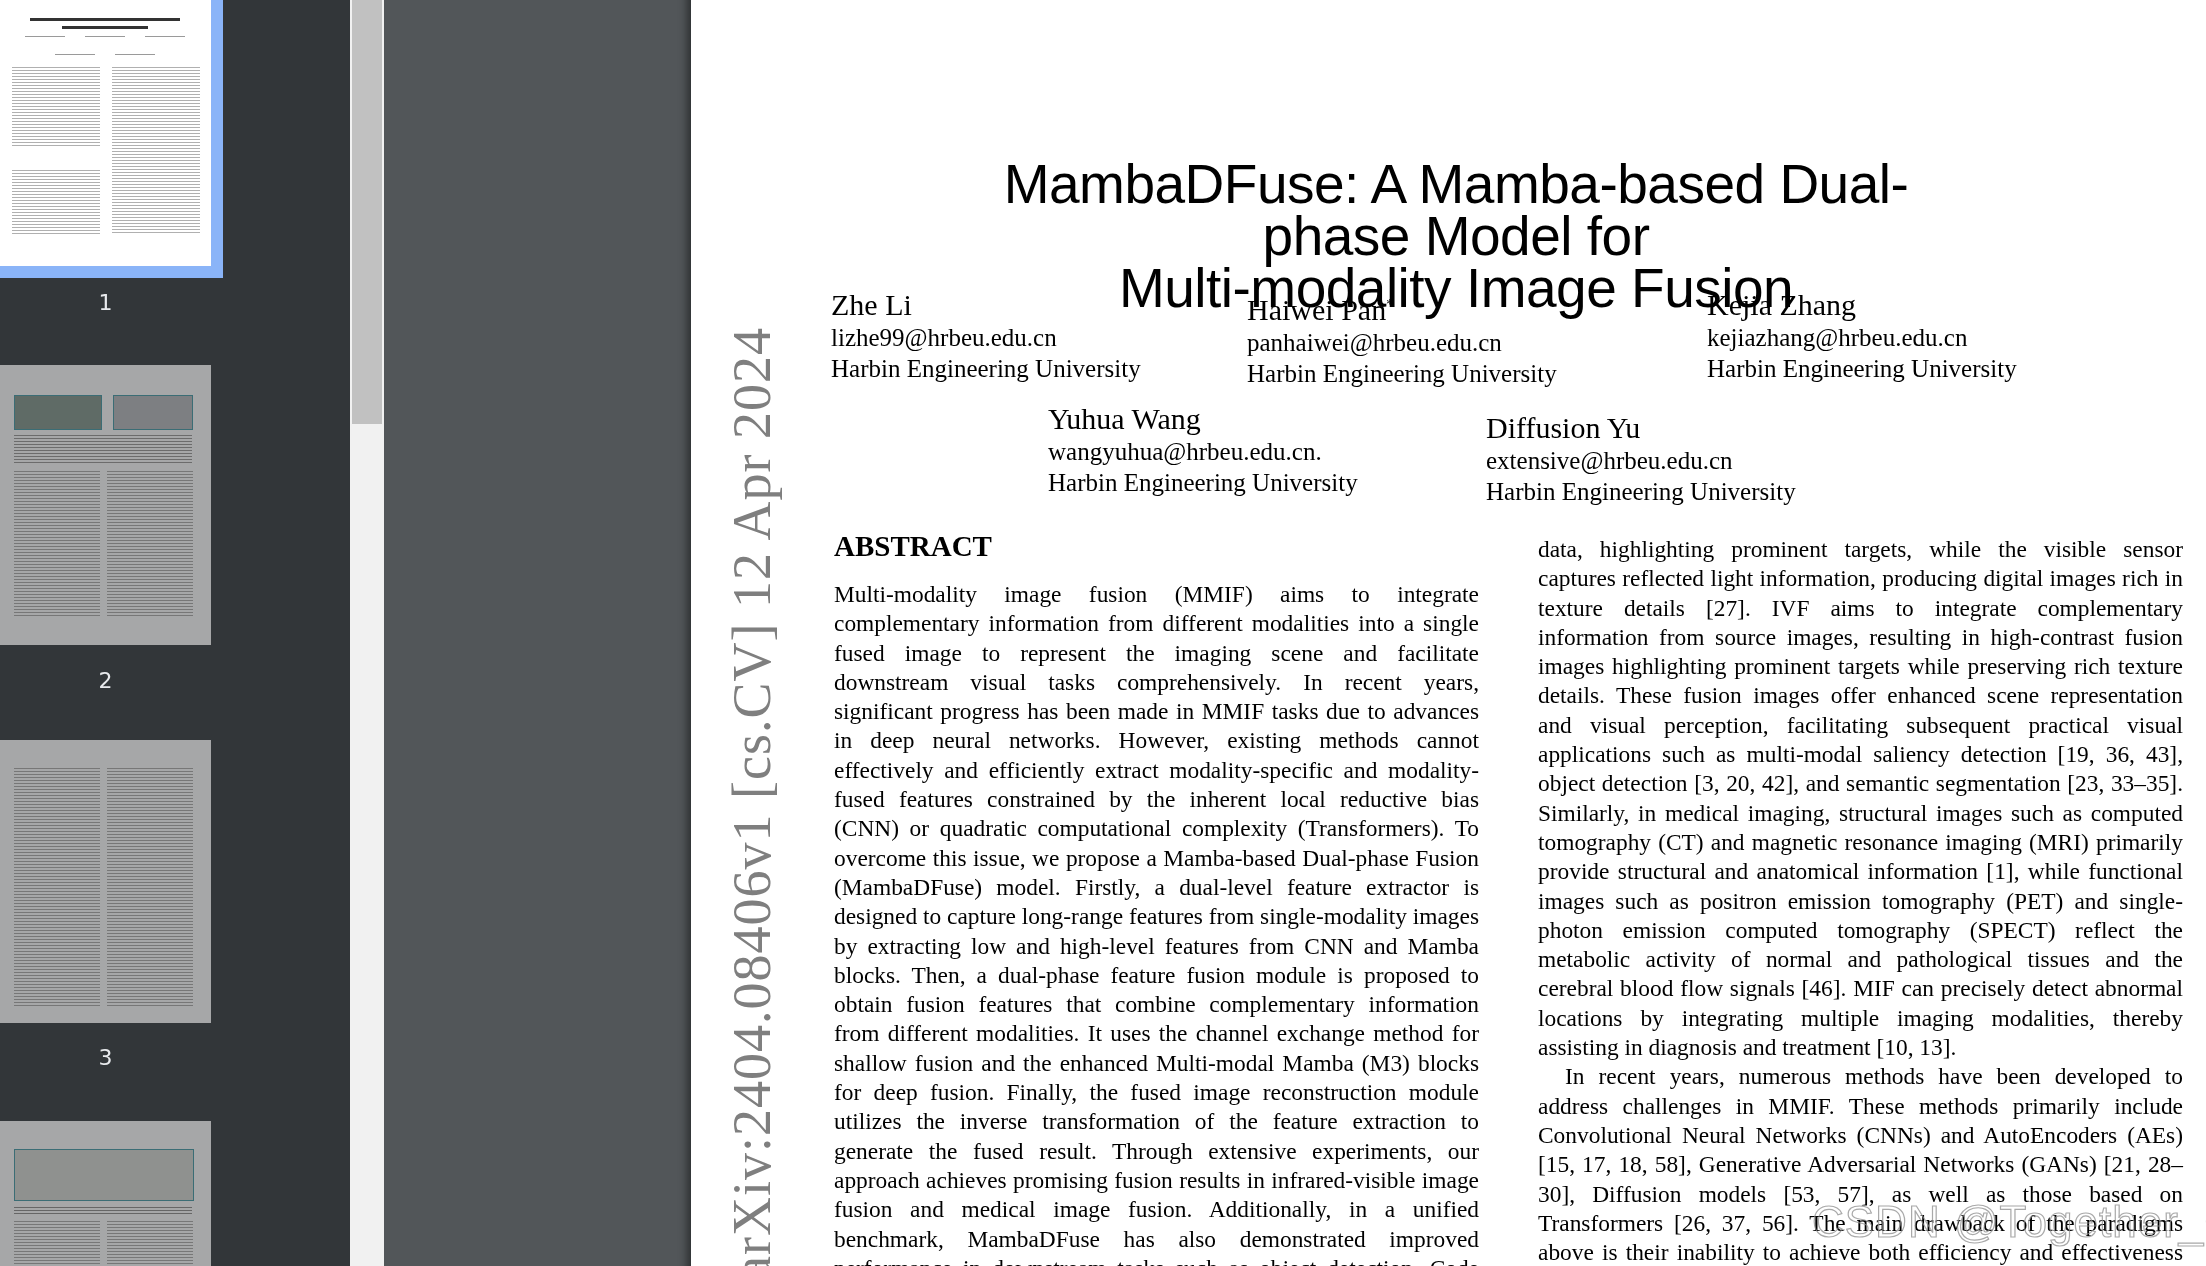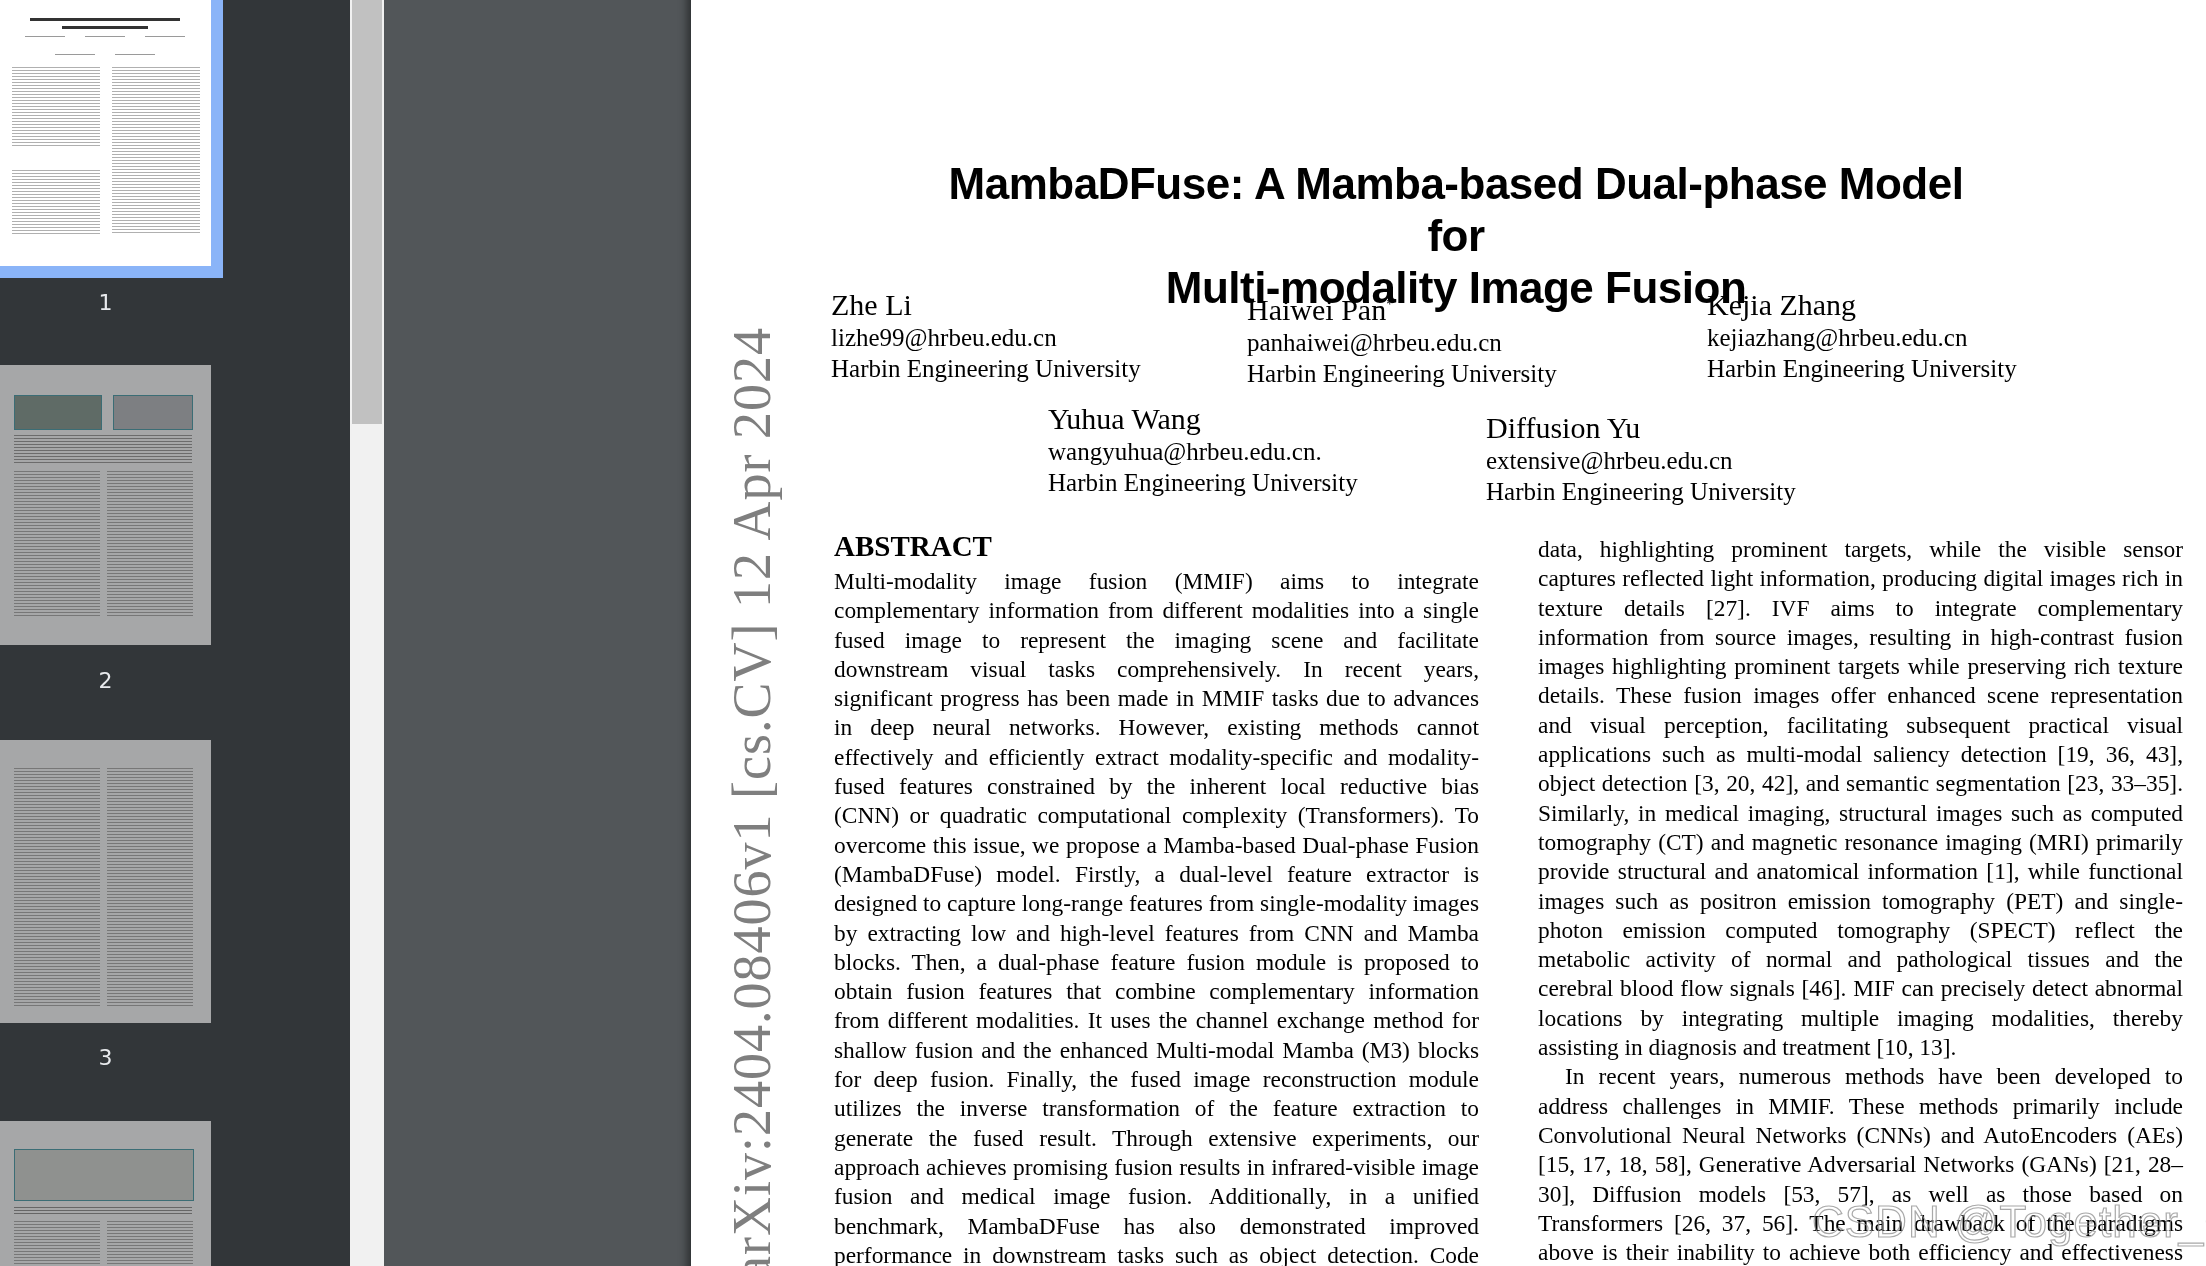--- a/index.html
+++ b/index.html
@@ -49,36 +49,36 @@
     background: #ffffff; box-shadow: -4px 0 8px rgba(0,0,0,0.45);
   }
   .arxiv-stamp {
     position: absolute; left: 30px; top: 1300px;
     transform: rotate(-90deg); transform-origin: 0 0;
     white-space: nowrap; color: #7f7f7f; font-size: 54px; letter-spacing: 1px;
   }
   .title {
     position: absolute; left: 240px; width: 1050px; top: 178px;
     text-align: center; font-family: "Liberation Sans", sans-serif;
-    font-weight: bold; font-size: 44px; line-height: 52px; color: #000;
+    font-weight: normal; font-size: 55px; line-height: 52px; color: #000;
     letter-spacing: -0.5px;
   }
   .author {
     position: absolute; text-align: left; width: 420px; color: #000;
   }
   .author .name { font-size: 30px; line-height: 34px; }
   .author .email, .author .aff { font-size: 25px; line-height: 31px; }
   .author sup { font-size: 14px; }
   .col {
     position: absolute; top: 0; width: 645px; font-size: 23.4px; line-height: 29.3px;
     color: #000; text-align: justify;
   }
   .col p { margin: 0; }
   .abstract-h {
-    font-weight: bold; font-size: 29px; line-height: 34px; margin-bottom: 4px;
+    font-weight: bold; font-size: 29px; line-height: 34px; margin-bottom: 17px;
   }
   .indent { text-indent: 27px; }
   .watermark {
     position: absolute; left: 1812px; top: 1197px; font-family: "Liberation Sans", sans-serif;
     font-size: 44px; color: rgba(255,255,255,0.0);
     -webkit-text-stroke: 1.2px rgba(140,140,140,0.75);
     letter-spacing: 1px; white-space: nowrap;
   }
 </style>
 </head>

